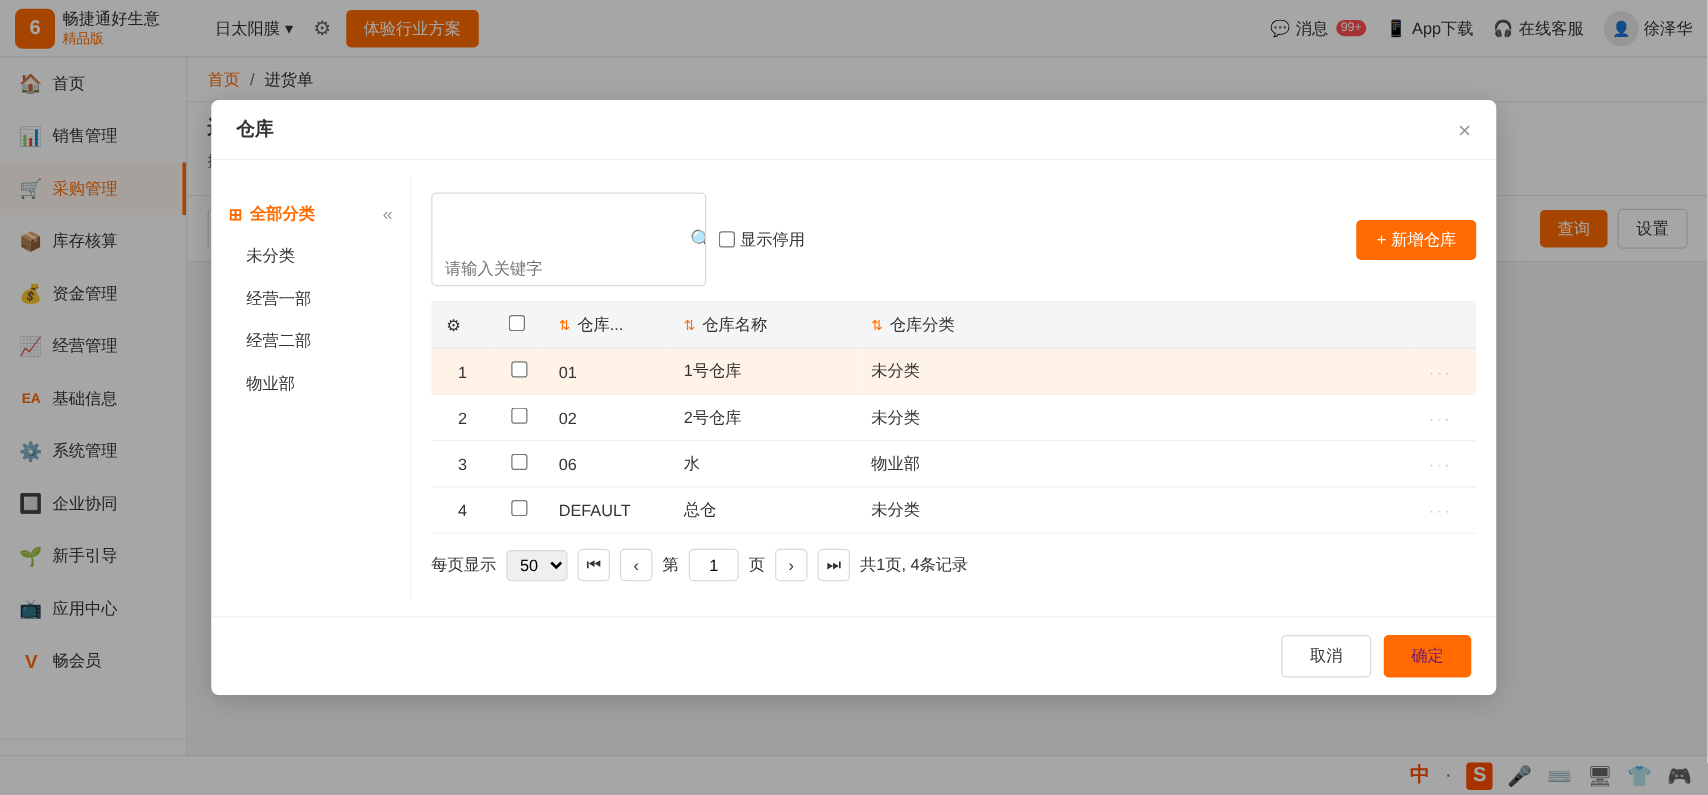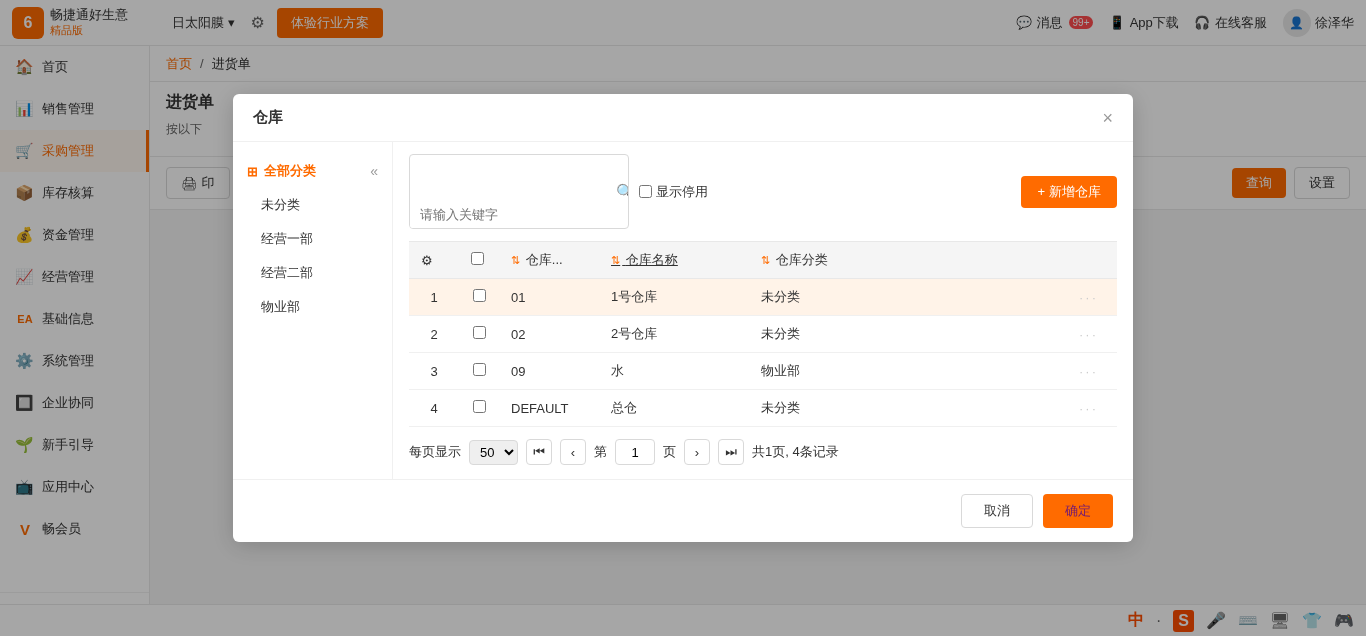--- a/index.html
+++ b/index.html
@@ -166,25 +166,26 @@
       position: fixed; top: 0; left: 0; right: 0; bottom: 0;
       background: rgba(0,0,0,0.35);
       z-index: 100;
       display: flex; align-items: center; justify-content: center;
     }
 
     
     .modal {
       background: #fff;
       border-radius: 6px;
-      width: 900px;
+      width: 1028px;
       max-height: 580px;
       display: flex;
       flex-direction: column;
       box-shadow: 0 4px 24px rgba(0,0,0,0.18);
+      gap: 14px;
     }
     .modal-header {
       display: flex; align-items: center; justify-content: space-between;
       padding: 14px 20px;
       border-bottom: 1px solid #f0f0f0;
     }
     .modal-title { font-size: 15px; font-weight: bold; color: #333; }
     .modal-close {
       cursor: pointer; color: #999; font-size: 18px; line-height: 1;
       background: none; border: none;
@@ -281,21 +282,21 @@
       padding: 9px 12px;
       border-bottom: 1px solid #f0f0f0;
       color: #333;
     }
     .data-table tr.highlighted td {
       background: #fff3e8;
     }
     .col-num { width: 50px; text-align: center; }
     .col-check { width: 40px; text-align: center; }
     .col-code { width: 100px; }
-    .col-name { width: 150px; text-decoration: underline; }
+    .col-name { width: 150px; }
     .col-cat { flex: 1; }
     .col-action { width: 50px; text-align: right; }
     .gear-th { width: 50px; text-align: center; }
     .sort-icon { color: #ff6b00; margin-right: 2px; font-size: 11px; }
 
     
     .pagination-bar {
       display: flex; align-items: center; justify-content: flex-start;
       padding: 12px 0 14px;
       gap: 8px;
@@ -570,21 +571,21 @@
                 <td class="col-num">2</td>
                 <td class="col-check"><input type="checkbox" style=""></td>
                 <td>02</td>
                 <td>2号仓库</td>
                 <td>未分类</td>
                 <td><span class="dots">···</span></td>
               </tr>
               <tr>
                 <td class="col-num">3</td>
                 <td class="col-check"><input type="checkbox" style=""></td>
-                <td>09</td>
+                <td>06</td>
                 <td>水</td>
                 <td>物业部</td>
                 <td><span class="dots">···</span></td>
               </tr>
               <tr>
                 <td class="col-num">4</td>
                 <td class="col-check"><input type="checkbox" style=""></td>
                 <td>DEFAULT</td>
                 <td>总仓</td>
                 <td>未分类</td>

